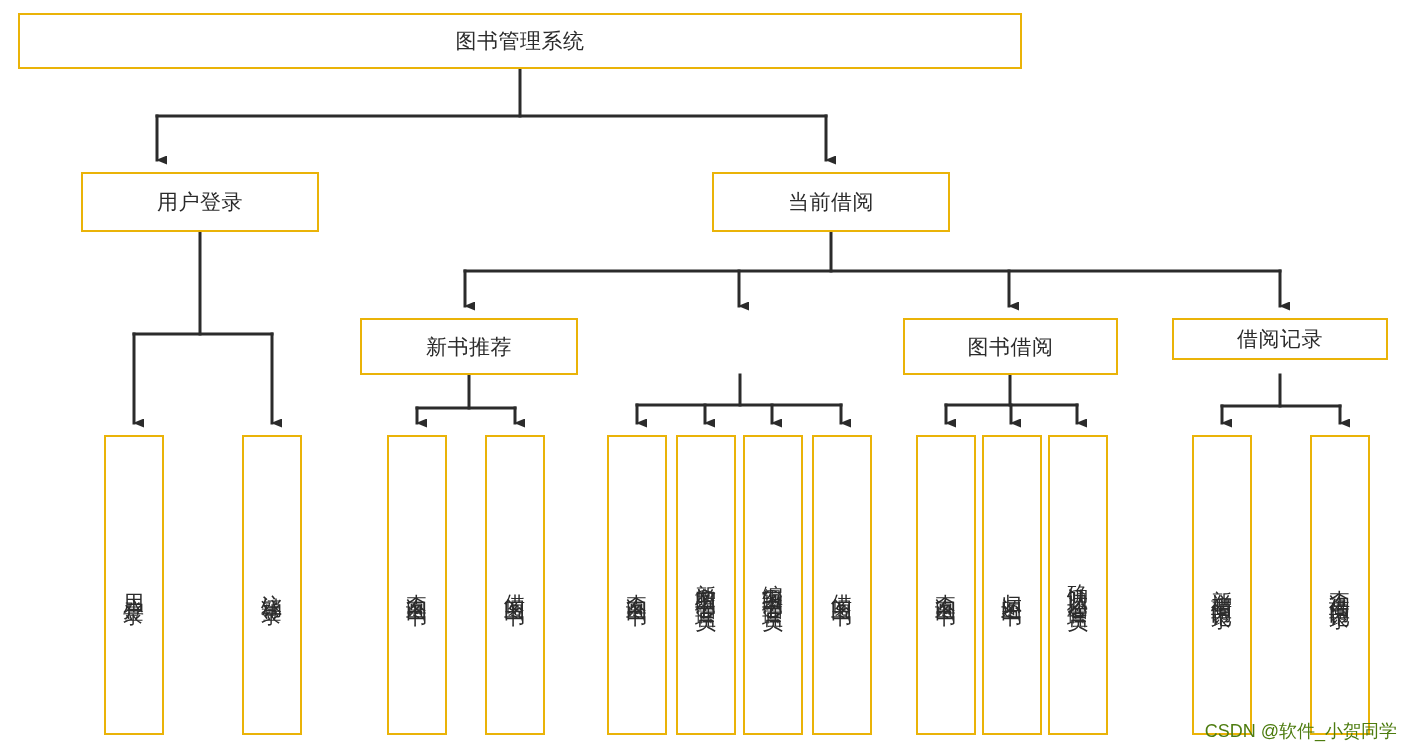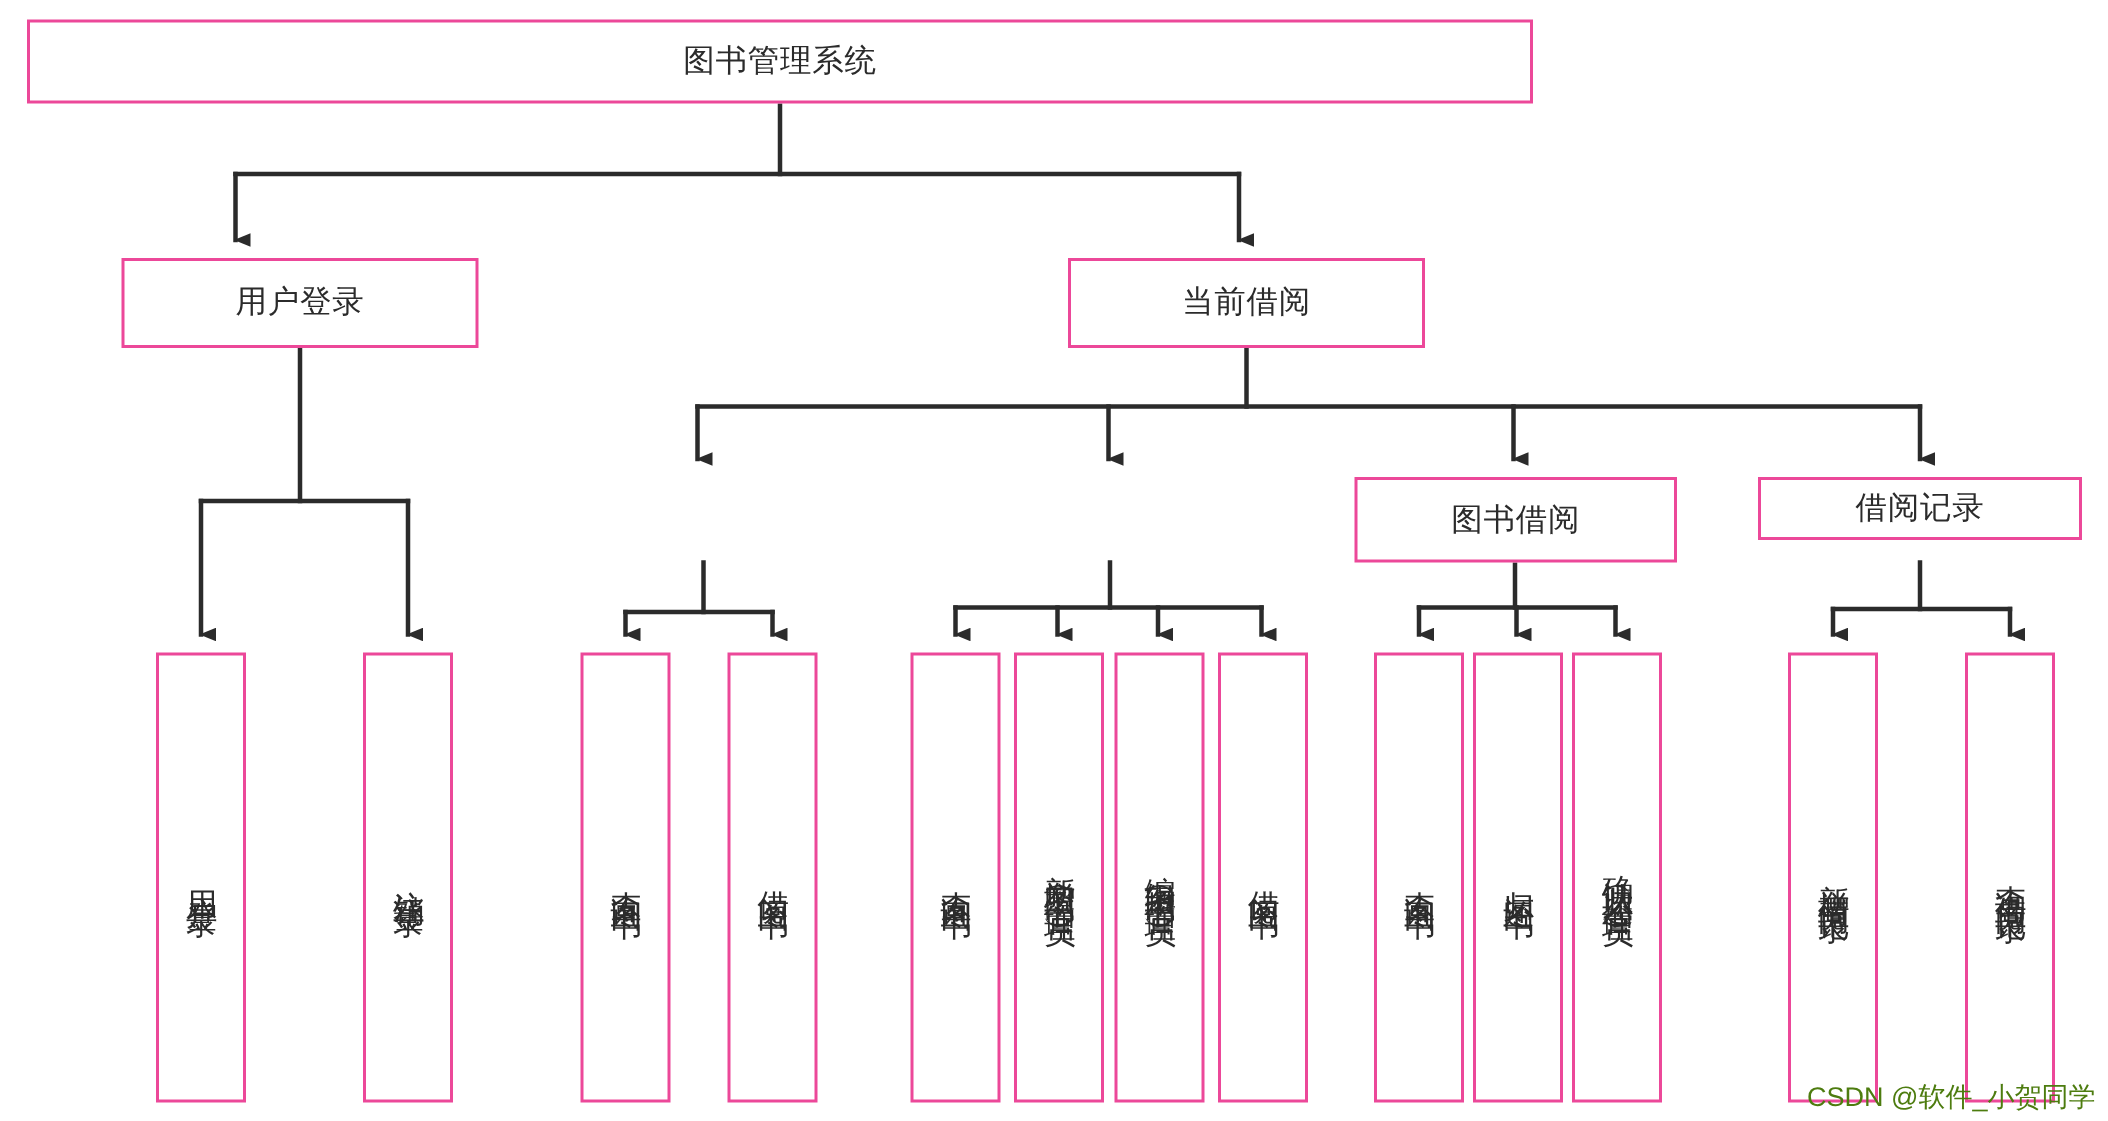--- a/index.html
+++ b/index.html
@@ -23,21 +23,21 @@
     position: absolute;
     left: 0;
     top: 0;
     width: 1405px;
     height: 747px;
   }
   .node-box {
     position: absolute;
     box-sizing: border-box;
     background: #ffffff;
-    border: 2px solid #ec4899;
+    border: 2px solid #eab308;
     display: flex;
     align-items: center;
     justify-content: center;
     overflow: hidden;
   }
   .node-label-h {
     font-size: 21px;
     color: #2b2b2b;
     line-height: 1.1;
     white-space: nowrap;
@@ -115,20 +115,23 @@
     <span class="node-label-h">图书管理系统</span>
   </div>
 
   <div class="node-box" id="node-l2-0" style="left: 81px; top: 172px; width: 238px; height: 60px;">
     <span class="node-label-h">用户登录</span>
   </div>
   <div class="node-box" id="node-l2-1" style="left: 712px; top: 172px; width: 238px; height: 60px;">
     <span class="node-label-h">当前借阅</span>
   </div>
 
+  <div class="node-box" id="node-l3-0" style="left: 360px; top: 318px; width: 218px; height: 57px;">
+    <span class="node-label-h">新书推荐</span>
+  </div>
   <div class="node-box" id="node-l3-2" style="left: 903px; top: 318px; width: 215px; height: 57px;">
     <span class="node-label-h">图书借阅</span>
   </div>
   <div class="node-box" id="node-l3-3" style="left: 1172px; top: 318px; width: 216px; height: 42px;">
     <span class="node-label-h">借阅记录</span>
   </div>
 
   <div class="node-box" id="node-leaf-0" style="left: 104px; top: 435px; width: 60px; height: 300px;">
     <span class="node-label-v">用户登录</span>
   </div>

